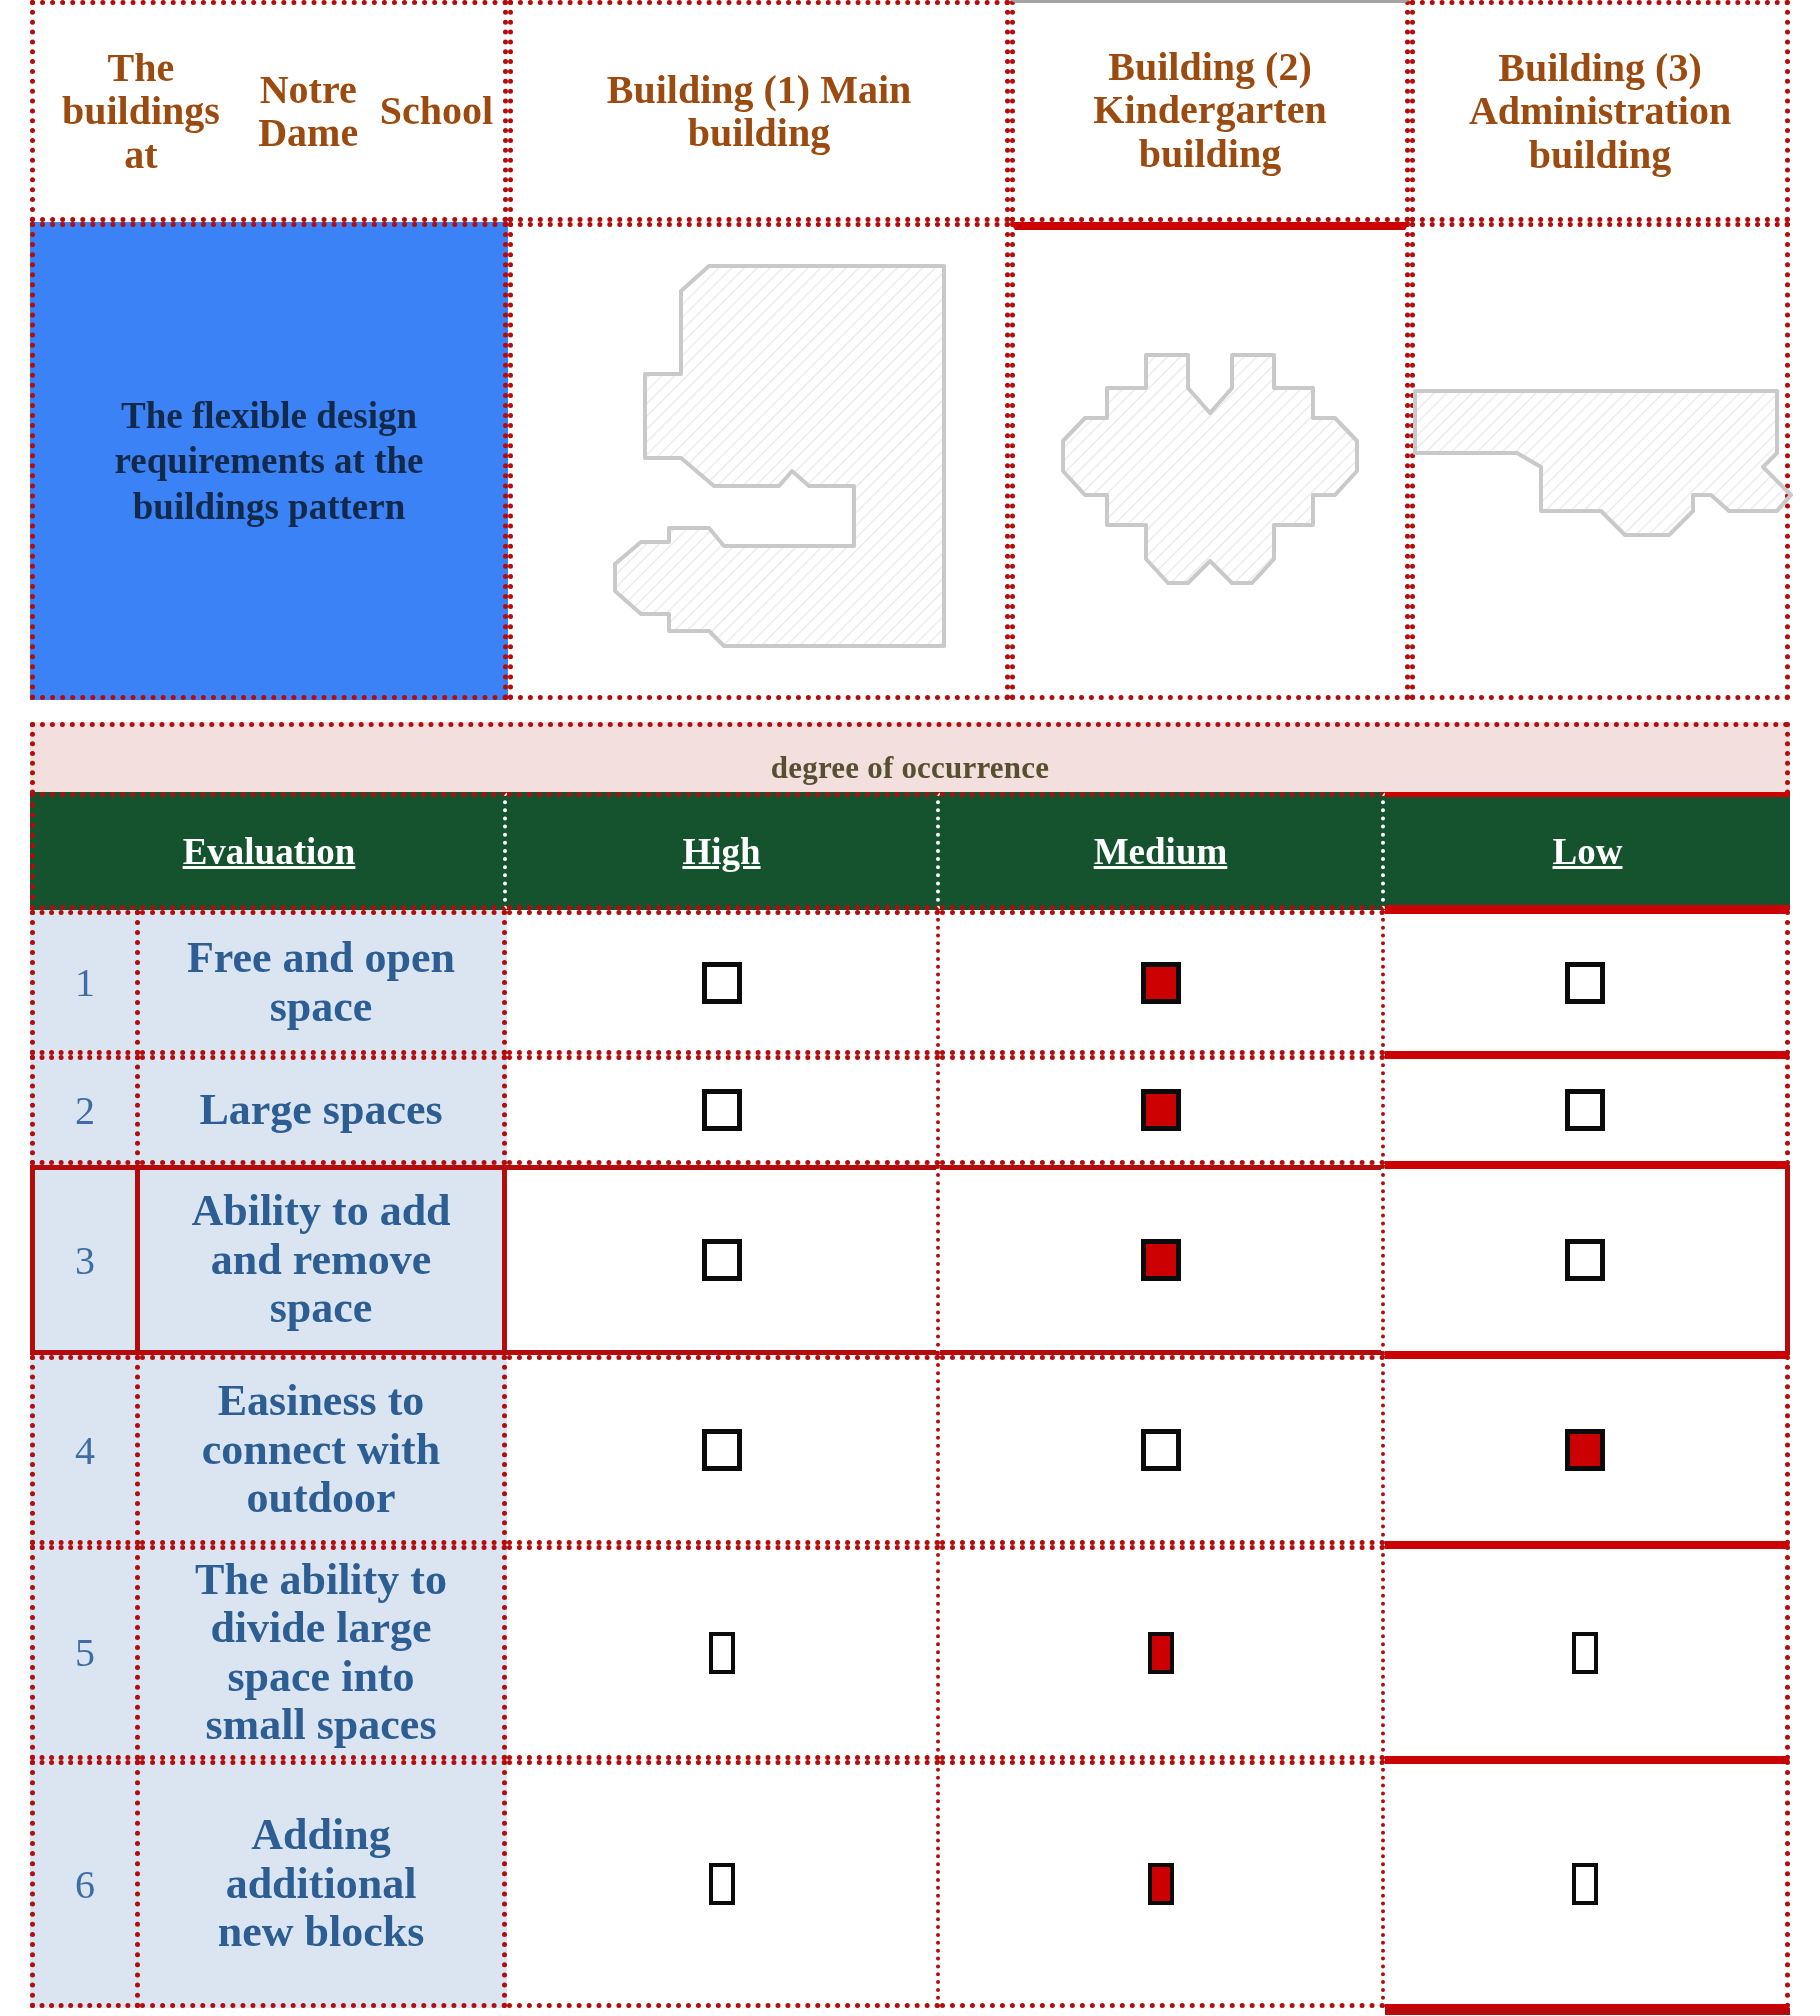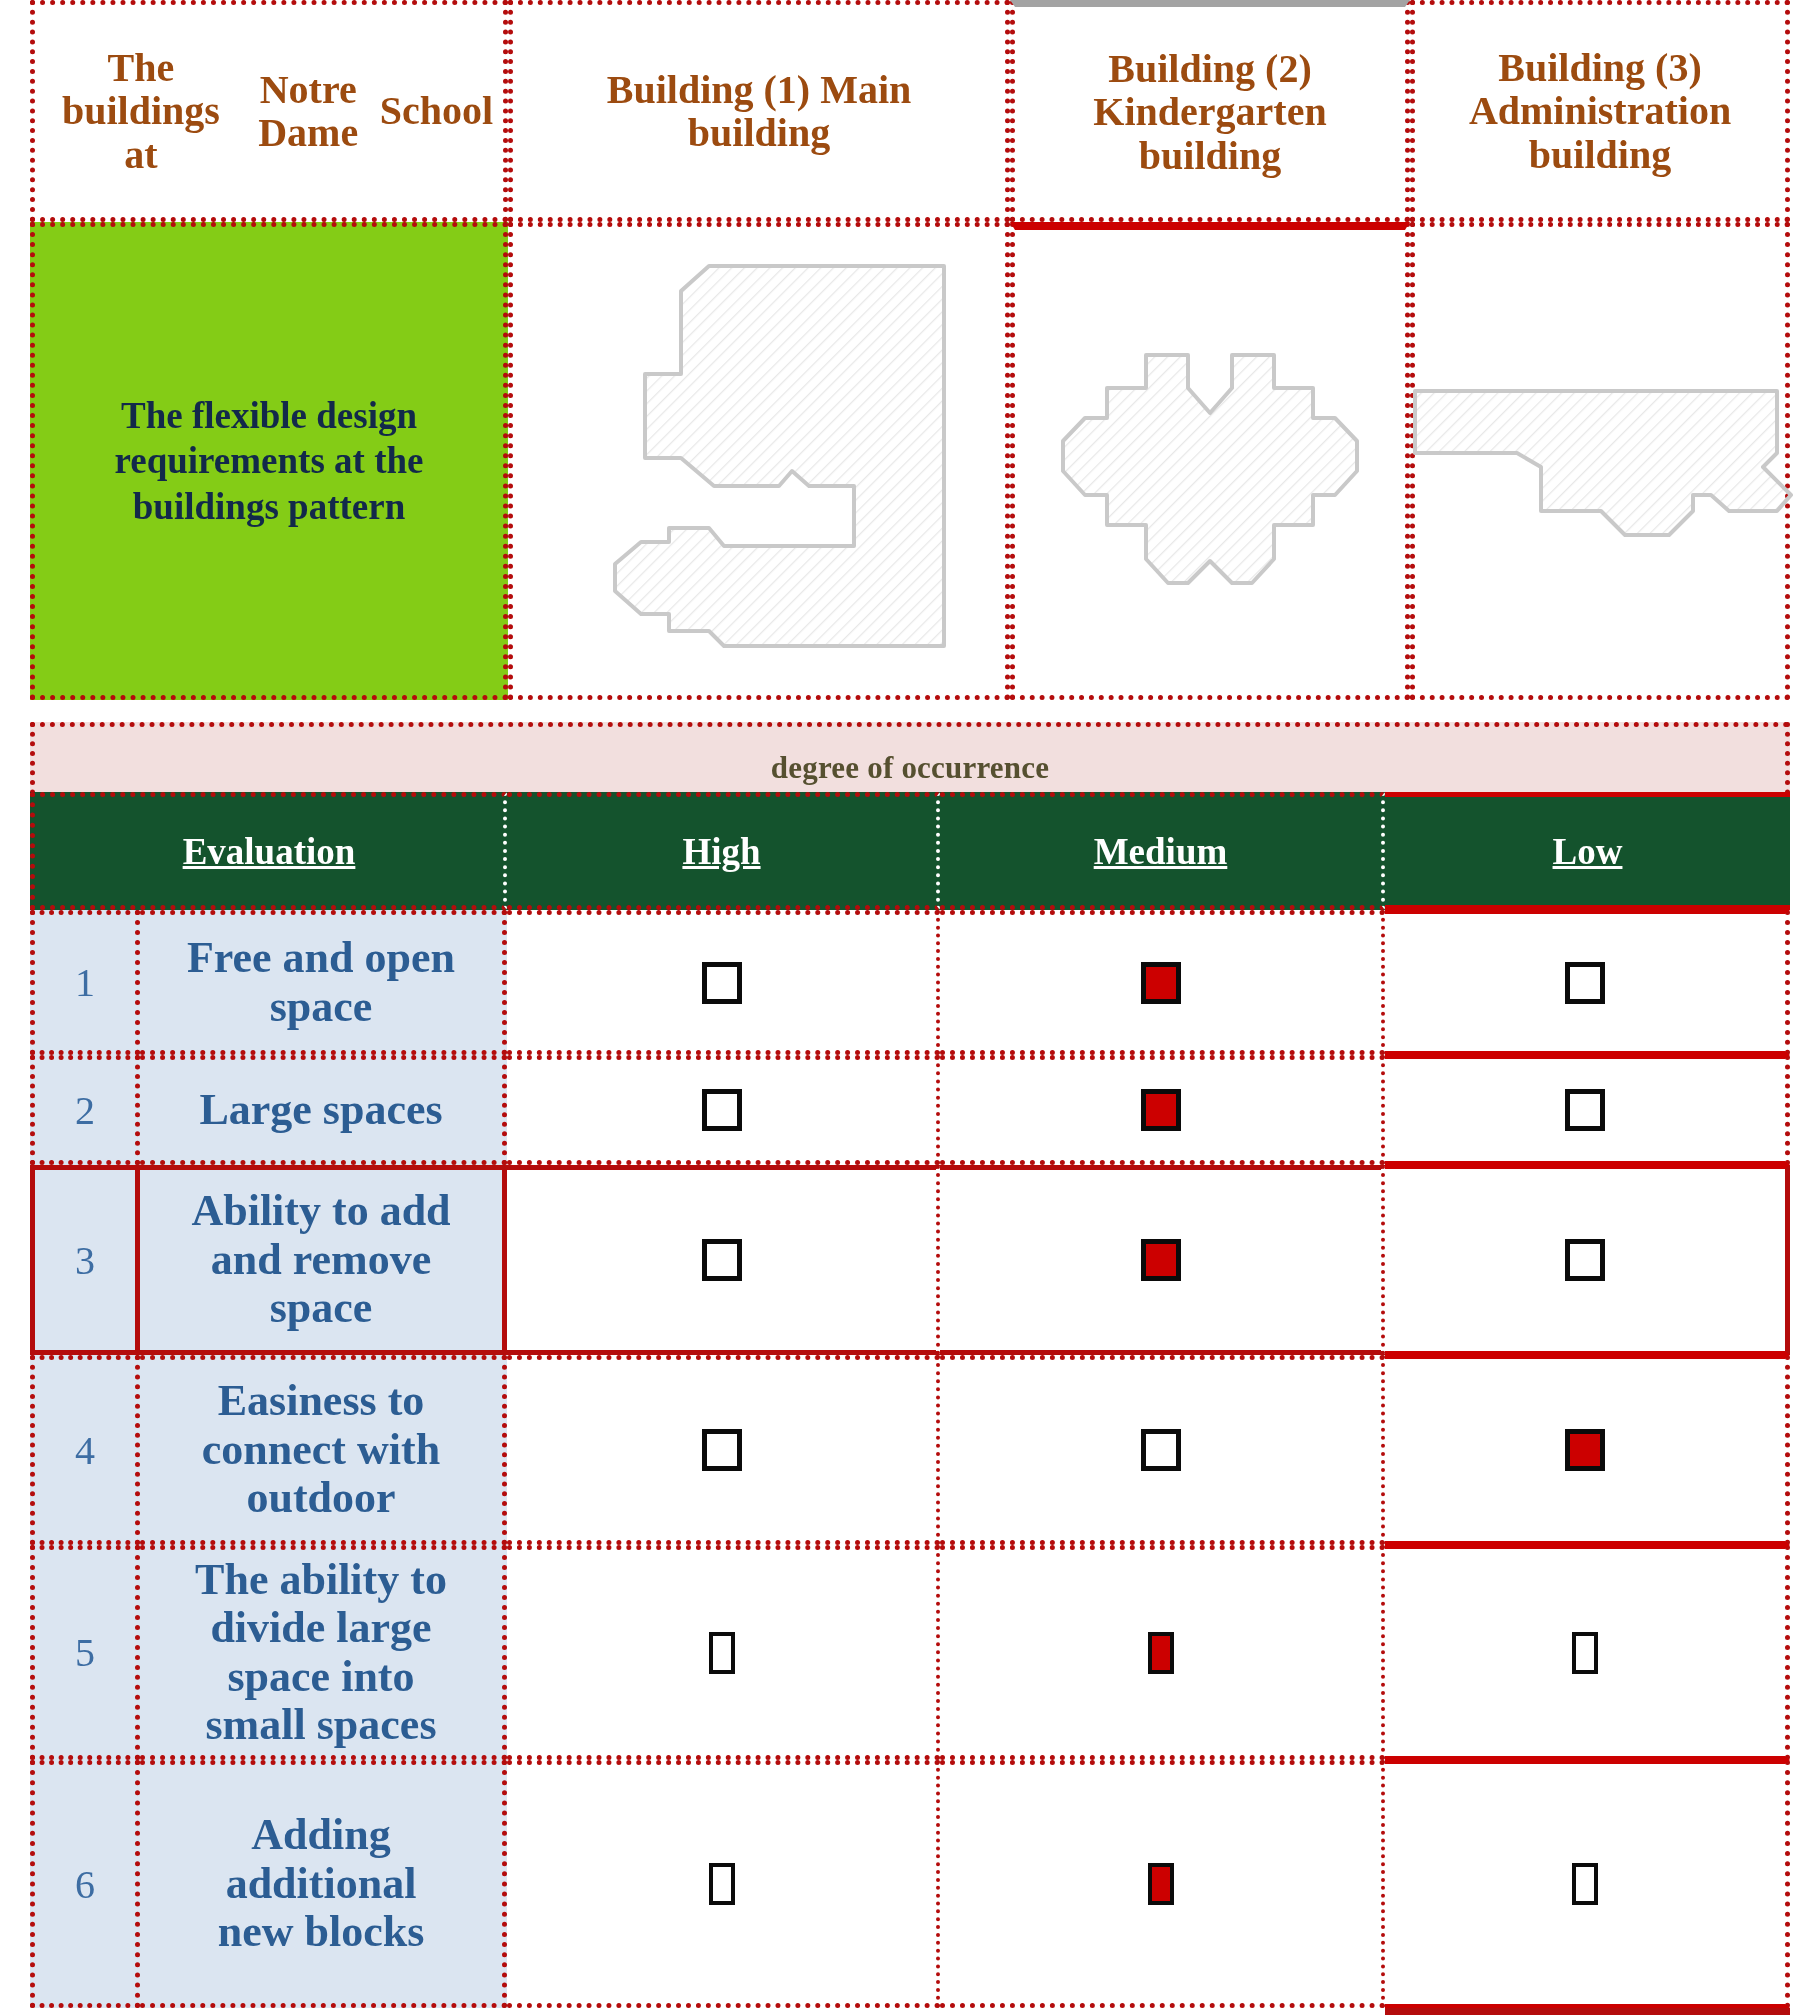--- a/index.html
+++ b/index.html
@@ -21,21 +21,21 @@
     font-size:40px;
     line-height:1.08;
     padding:4px 10px;
     background:#fff;
   }
   .hdr-cell span{display:block;}
 
   
   .plan-label{
     border:5px dotted #b40c0c;
-    background:#84cc16;
+    background:#3b82f6;
     color:#12294a;
     font-weight:bold;
     font-size:37px;
     line-height:1.22;
     padding:0 18px;
   }
   .plan-cell{border:5px dotted #b40c0c;background:#fff;}
   .plan-cell svg{display:block;}
 
   
@@ -111,21 +111,21 @@
     <span>The buildings at</span>
     <span>Notre Dame</span>
     <span>School</span>
   </div>
 
   <div class="cell hdr-cell" style="left:508px;top:0px;width:502px;height:222px;flex-direction:column;">
     <span>Building (1) Main</span>
     <span>building</span>
   </div>
 
-  <div class="cell hdr-cell" style="left:1010px;top:0px;width:400px;height:222px;flex-direction:column;border-top:7px solid #a3a3a3;">
+  <div class="cell hdr-cell" style="left:1010px;top:0px;width:400px;height:222px;flex-direction:column;border-top:3px solid #a3a3a3;">
     <span>Building (2)</span>
     <span>Kindergarten</span>
     <span>building</span>
   </div>
 
   <div class="cell hdr-cell" style="left:1410px;top:0px;width:380px;height:222px;flex-direction:column;">
     <span>Building (3)</span>
     <span>Administration</span>
     <span>building</span>
   </div>

